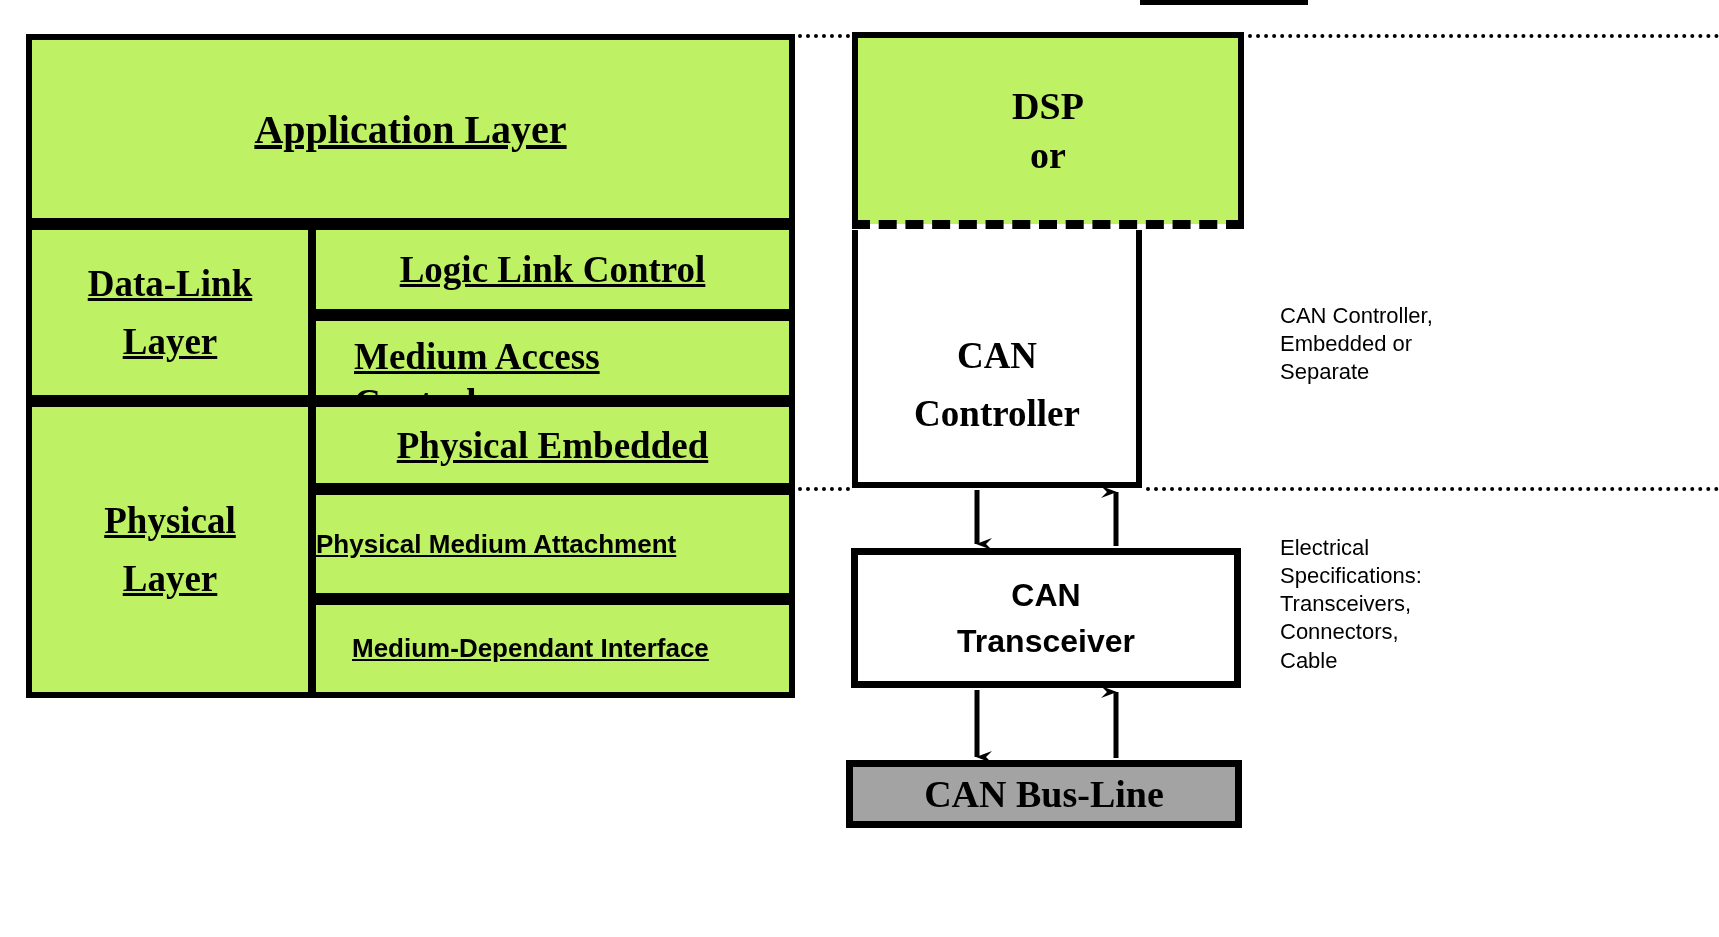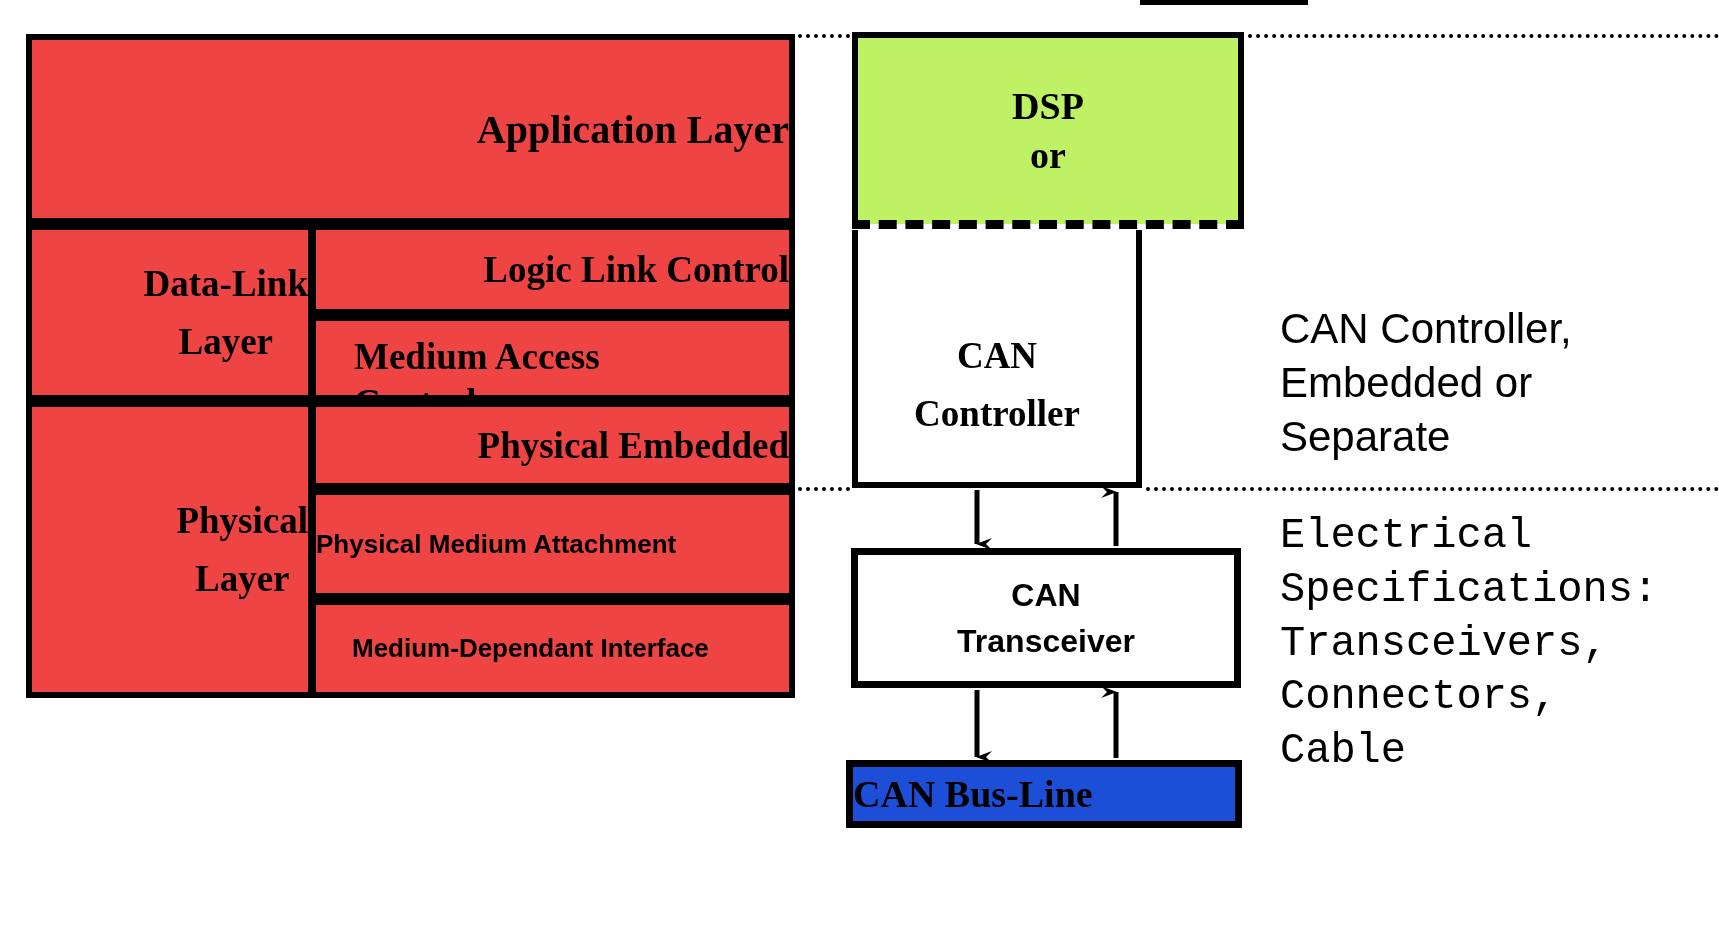--- a/index.html
+++ b/index.html
@@ -18,26 +18,27 @@
     height: 937px;
     background: #ffffff;
     overflow: hidden;
   }
 
   
   .abs { position: absolute; box-sizing: border-box; }
 
   .osi-box {
     border: 6px solid #000;
-    background: #ef4444;
+    background: #bef264;
     display: flex;
     align-items: center;
-    justify-content: flex-end;
+    justify-content: center;
     text-align: center;
     overflow: hidden;
+    text-decoration: underline;
   }
 
   .serif-bold {
     font-family: "Liberation Serif", "DejaVu Serif", serif;
     font-weight: bold;
   }
   .sans-bold {
     font-family: "Liberation Sans", "DejaVu Sans", sans-serif;
     font-weight: bold;
   }
@@ -74,22 +75,22 @@
     font-size: 37px; line-height: 1.55;
   }
   #transceiver-box {
     left: 851px; top: 548px; width: 390px; height: 140px;
     border: 7px solid #000; background: #fff;
     display: flex; align-items: center; justify-content: center; text-align: center;
     font-size: 32px; line-height: 1.45;
   }
   #busline-box {
     left: 846px; top: 760px; width: 396px; height: 68px;
-    border: 7px solid #000; background: #1d4ed8;
-    display: flex; align-items: center; justify-content: flex-start; text-align: center;
+    border: 7px solid #000; background: #a3a3a3;
+    display: flex; align-items: center; justify-content: center; text-align: center;
     font-size: 38px;
   }
 
   
   .dotted-rule {
     height: 0;
     border-top: 4px dotted #000;
   }
   #dot-top-left   { left: 798px;  top: 34px;  width: 52px; }
   #dot-top-right  { left: 1248px; top: 34px;  width: 471px; }
@@ -97,27 +98,27 @@
   #dot-mid-right  { left: 1146px; top: 487px; width: 573px; }
 
   
   #top-bar {
     left: 1140px; top: 0px; width: 168px; height: 5px; background: #000;
   }
 
   
   .annotation {
     font-family: "Liberation Sans", "DejaVu Sans", sans-serif;
-    font-size: 42px;
+    font-size: 22px;
     line-height: 1.28;
     color: #000;
     white-space: pre-line;
   }
   #ann-controller { left: 1280px; top: 302px; width: 400px; }
-  #ann-electrical { left: 1280px; top: 510px; width: 400px; font-family: Liberation Mono, monospace; }
+  #ann-electrical { left: 1280px; top: 534px; width: 400px; }
 
   
   .arrow-svg { position: absolute; overflow: visible; }
 </style>
 </head>
 <body>
 
 <div id="canvas">
 
   <div class="abs" id="top-bar"></div>

